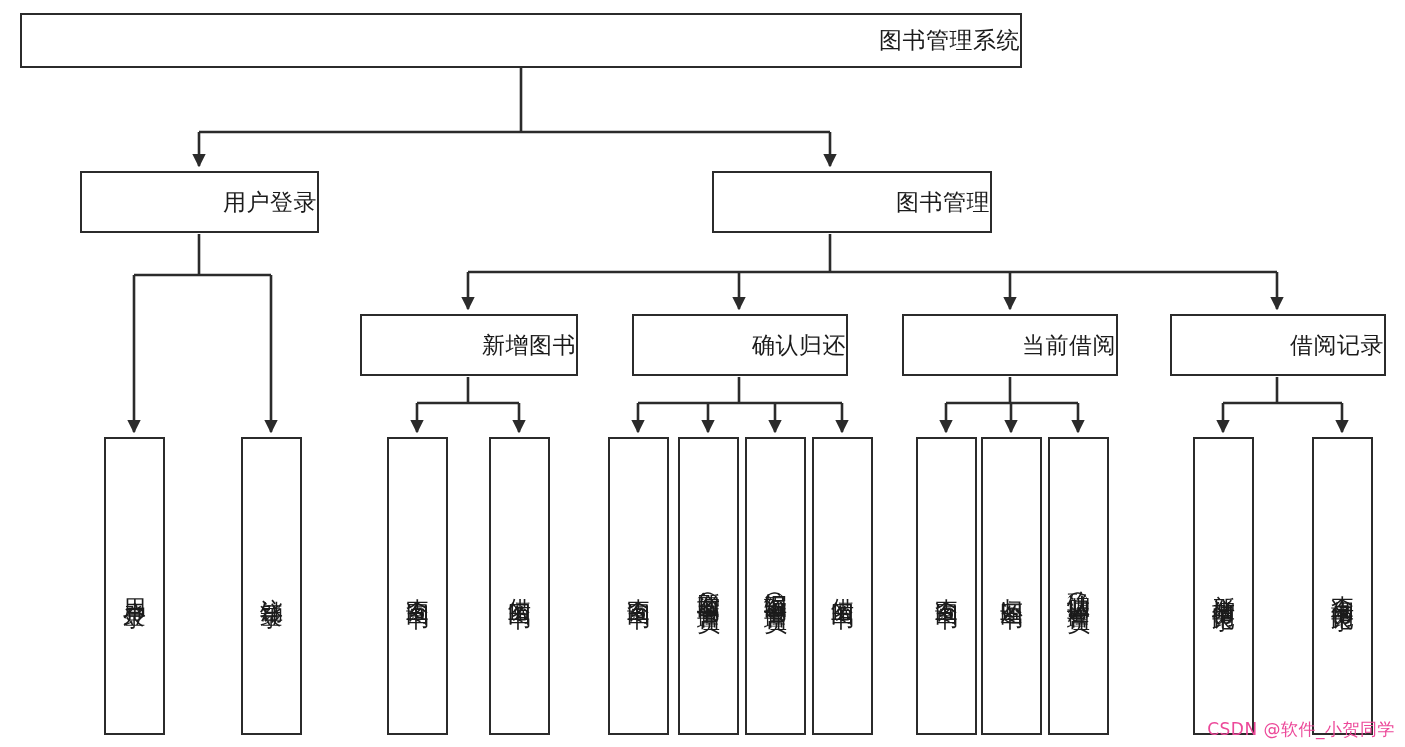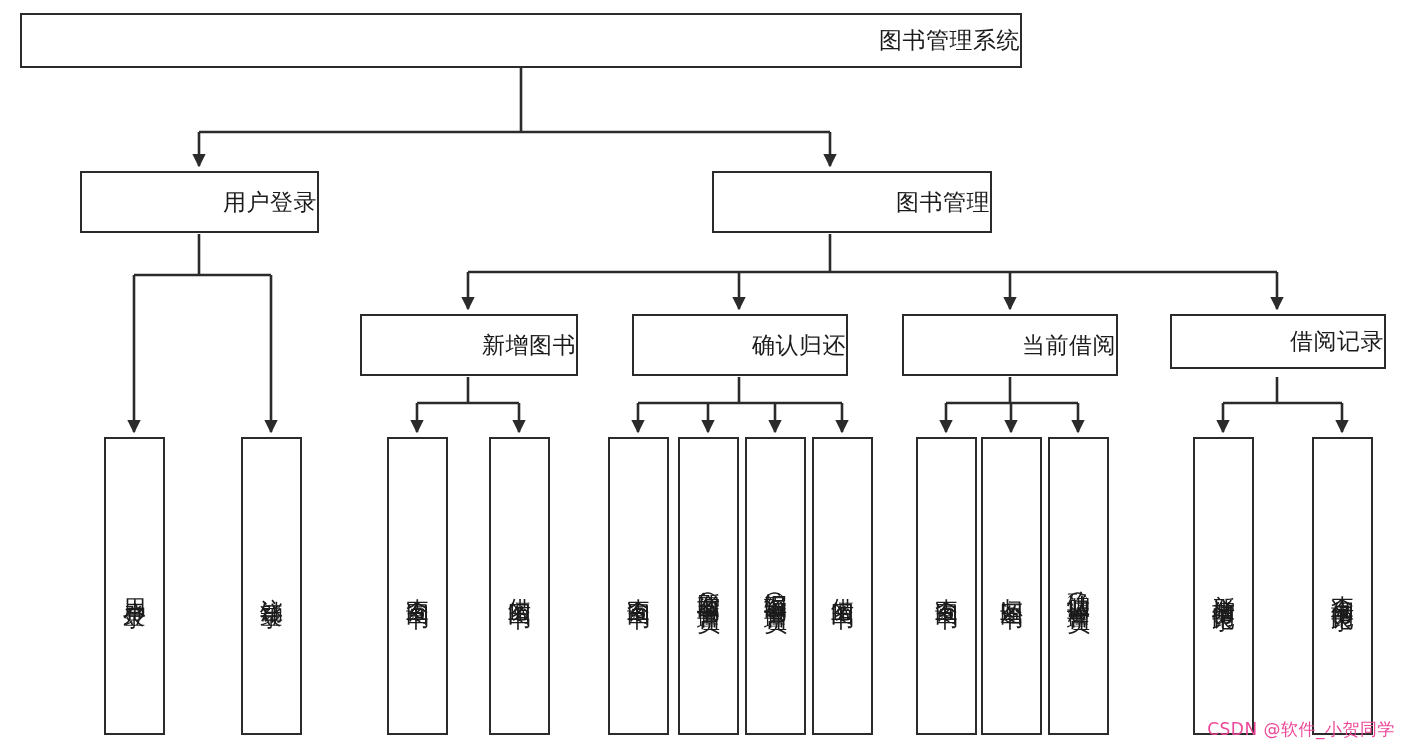--- a/index.html
+++ b/index.html
@@ -144,21 +144,21 @@
 
   <div class="node horiz" style="left:360px; top:314px; width:218px; height:62px;">
     <span class="lbl">新增图书</span>
   </div>
   <div class="node horiz" style="left:632px; top:314px; width:216px; height:62px;">
     <span class="lbl">确认归还</span>
   </div>
   <div class="node horiz" style="left:902px; top:314px; width:216px; height:62px;">
     <span class="lbl">当前借阅</span>
   </div>
-  <div class="node horiz" style="left:1170px; top:314px; width:216px; height:55px;">
+  <div class="node horiz" style="left:1170px; top:314px; width:216px; height:62px;">
     <span class="lbl">借阅记录</span>
   </div>
 
   <div class="node vert" style="left:104px; top:437px; width:61px; height:298px;">
     <span class="lbl">用户登录</span>
   </div>
   <div class="node vert" style="left:241px; top:437px; width:61px; height:298px;">
     <span class="lbl">注销登录</span>
   </div>
 

